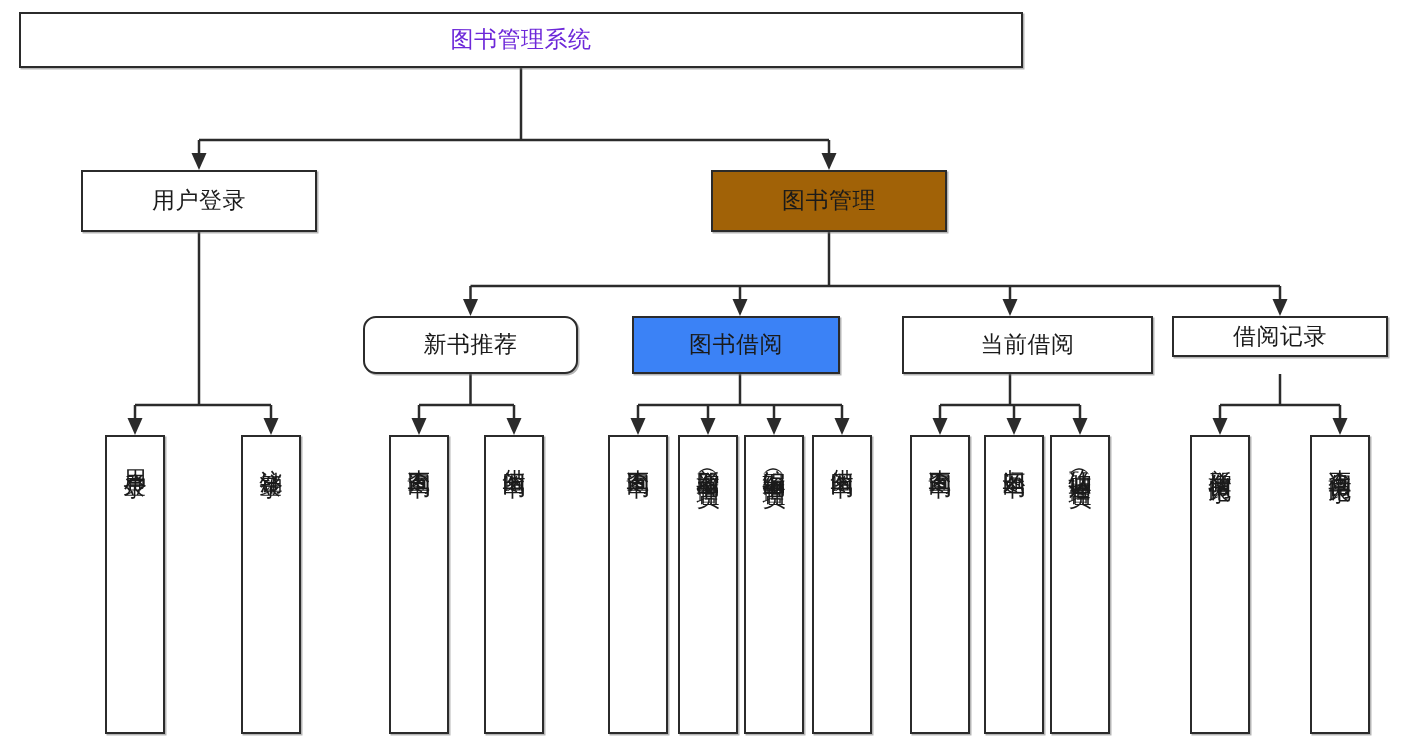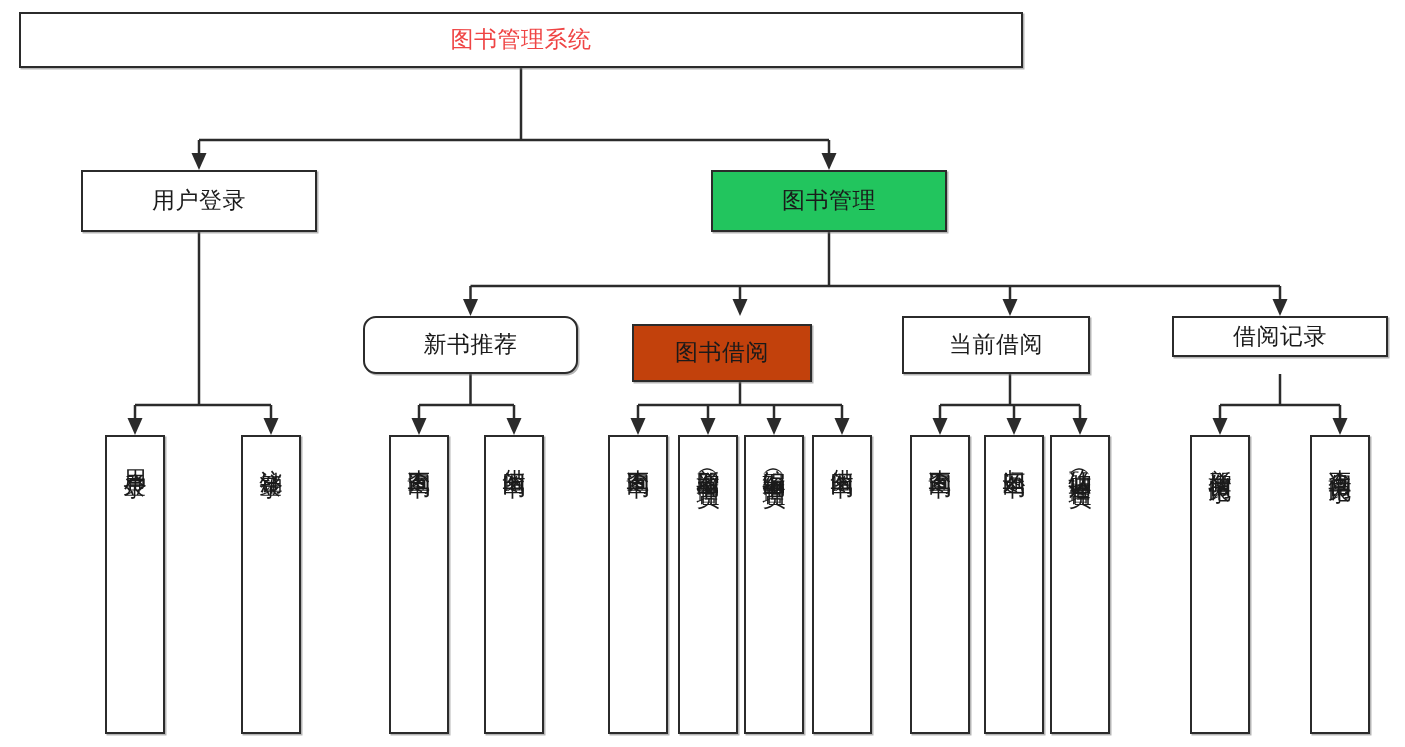--- a/index.html
+++ b/index.html
@@ -121,35 +121,35 @@
       <path d="M1280 374 L1280 405" stroke="#2b2b2b" stroke-width="2.5" fill="none"></path>
       <path d="M1220 405 L1340 405" stroke="#2b2b2b" stroke-width="2.5" fill="none"></path>
       <path d="M1220 405 L1220 418" stroke="#2b2b2b" stroke-width="2.5" fill="none"></path>
       <polygon points="1212.5,418 1227.5,418 1220,435" fill="#2b2b2b"></polygon>
       <path d="M1340 405 L1340 418" stroke="#2b2b2b" stroke-width="2.5" fill="none"></path>
       <polygon points="1332.5,418 1347.5,418 1340,435" fill="#2b2b2b"></polygon>
     </svg>
 
   <div id="nodes-layer">
       <div class="node horiz" style="left: 19px; top: 12px; width: 1004px; height: 56px; border-color: rgb(43, 43, 43); background: rgb(255, 255, 255);">
-        <span class="label" style="color: #ef4444;">图书管理系统</span>
+        <span class="label" style="color: #6d28d9;">图书管理系统</span>
       </div>
       <div class="node horiz" style="left: 81px; top: 170px; width: 236px; height: 62px; border-color: rgb(43, 43, 43); background: rgb(255, 255, 255);">
         <span class="label" style="color: rgb(26, 26, 26);">用户登录</span>
       </div>
-      <div class="node horiz" style="left: 711px; top: 170px; width: 236px; height: 62px; border-color: rgb(43, 43, 43); background: #22c55e;">
+      <div class="node horiz" style="left: 711px; top: 170px; width: 236px; height: 62px; border-color: rgb(43, 43, 43); background: #a16207;">
         <span class="label" style="color: rgb(26, 26, 26);">图书管理</span>
       </div>
       <div class="node horiz" style="left: 363px; top: 316px; width: 215px; height: 58px; border-color: rgb(43, 43, 43); background: rgb(255, 255, 255); border-radius: 13px;">
         <span class="label" style="color: rgb(26, 26, 26);">新书推荐</span>
       </div>
-      <div class="node horiz" style="left: 632px; top: 316px; width: 180px; height: 58px; border-color: rgb(43, 43, 43); background: #c2410c; margin-top: 8px;">
+      <div class="node horiz" style="left: 632px; top: 316px; width: 208px; height: 58px; border-color: rgb(43, 43, 43); background: #3b82f6;">
         <span class="label" style="color: rgb(26, 26, 26);">图书借阅</span>
       </div>
-      <div class="node horiz" style="left: 902px; top: 316px; width: 188px; height: 58px; border-color: rgb(43, 43, 43); background: rgb(255, 255, 255);">
+      <div class="node horiz" style="left: 902px; top: 316px; width: 251px; height: 58px; border-color: rgb(43, 43, 43); background: rgb(255, 255, 255);">
         <span class="label" style="color: rgb(26, 26, 26);">当前借阅</span>
       </div>
       <div class="node horiz" style="left: 1172px; top: 316px; width: 216px; height: 41px; border-color: rgb(43, 43, 43); background: rgb(255, 255, 255);">
         <span class="label" style="color: rgb(26, 26, 26);">借阅记录</span>
       </div>
       <div class="node vert" style="left: 105px; top: 435px; width: 60px; height: 299px; border-color: rgb(43, 43, 43); background: rgb(255, 255, 255);">
         <span class="label" style="color: rgb(26, 26, 26);">用户登录</span>
       </div>
       <div class="node vert" style="left: 241px; top: 435px; width: 60px; height: 299px; border-color: rgb(43, 43, 43); background: rgb(255, 255, 255);">
         <span class="label" style="color: rgb(26, 26, 26);">注销登录</span>

